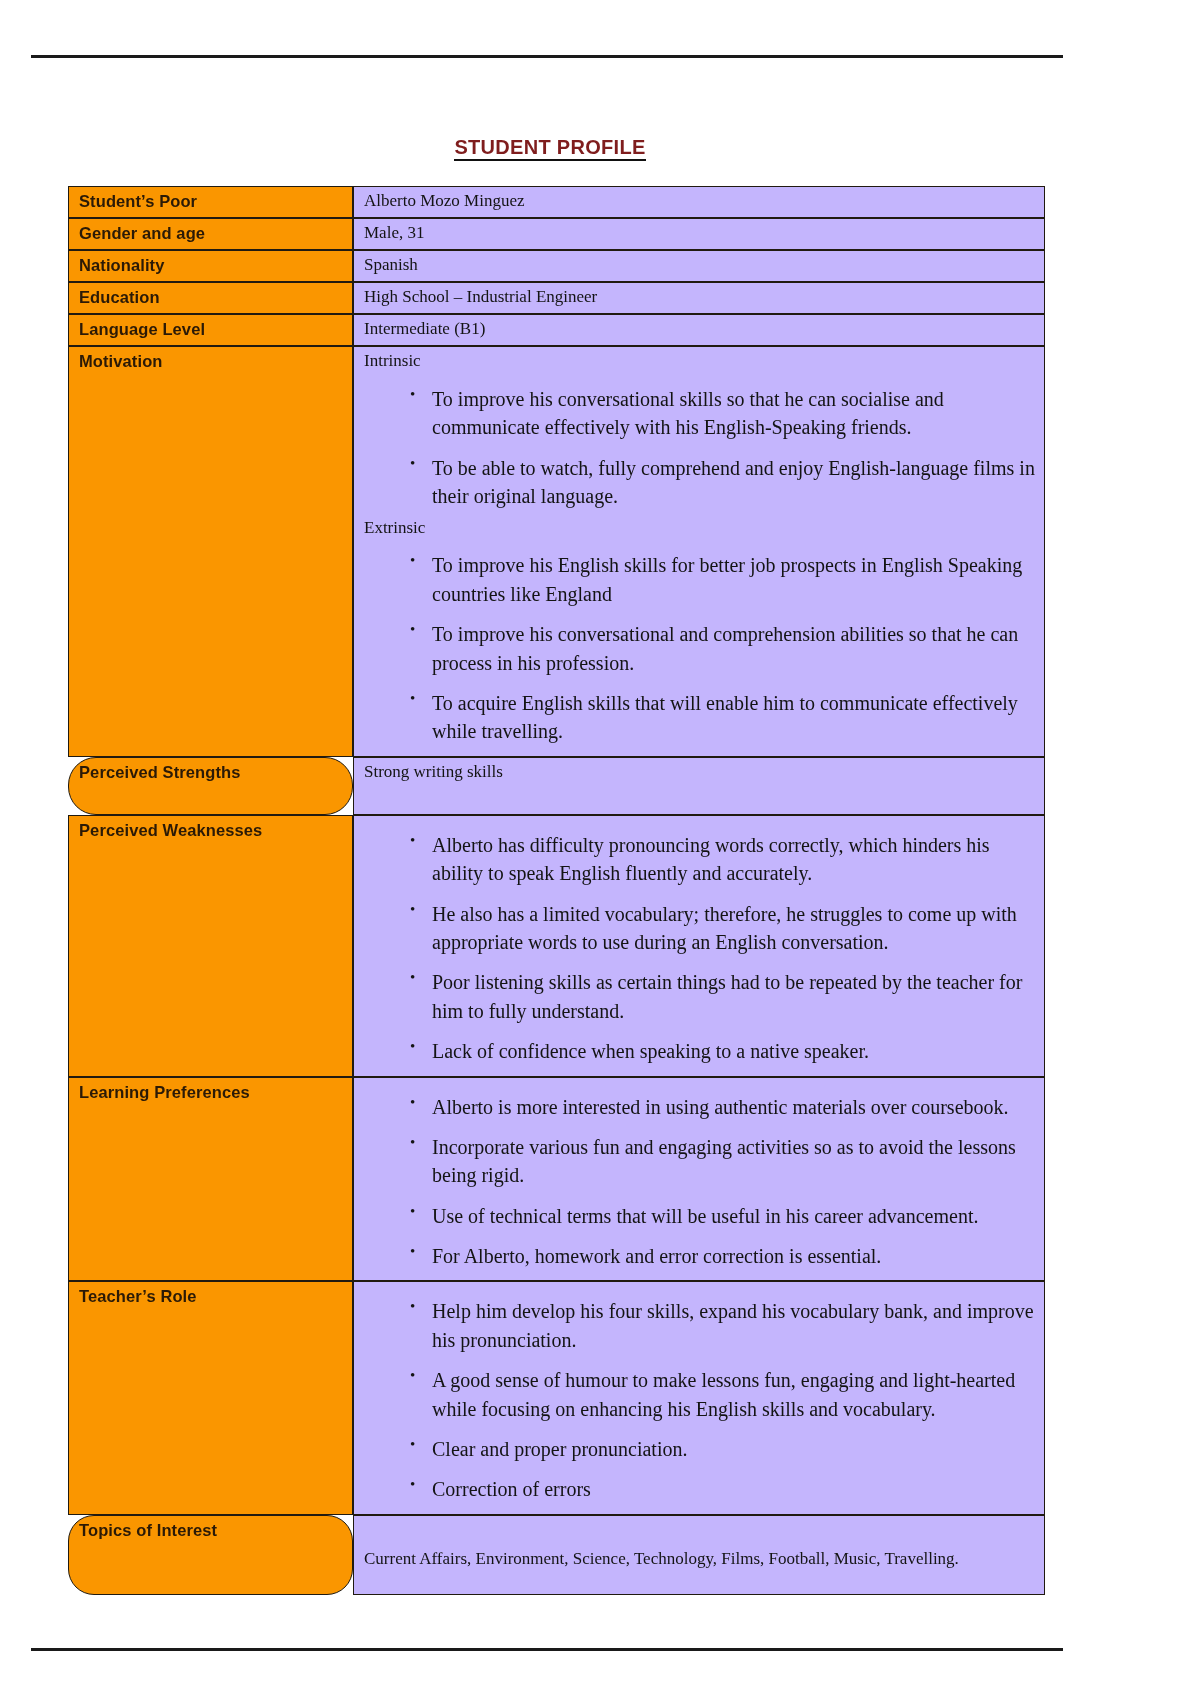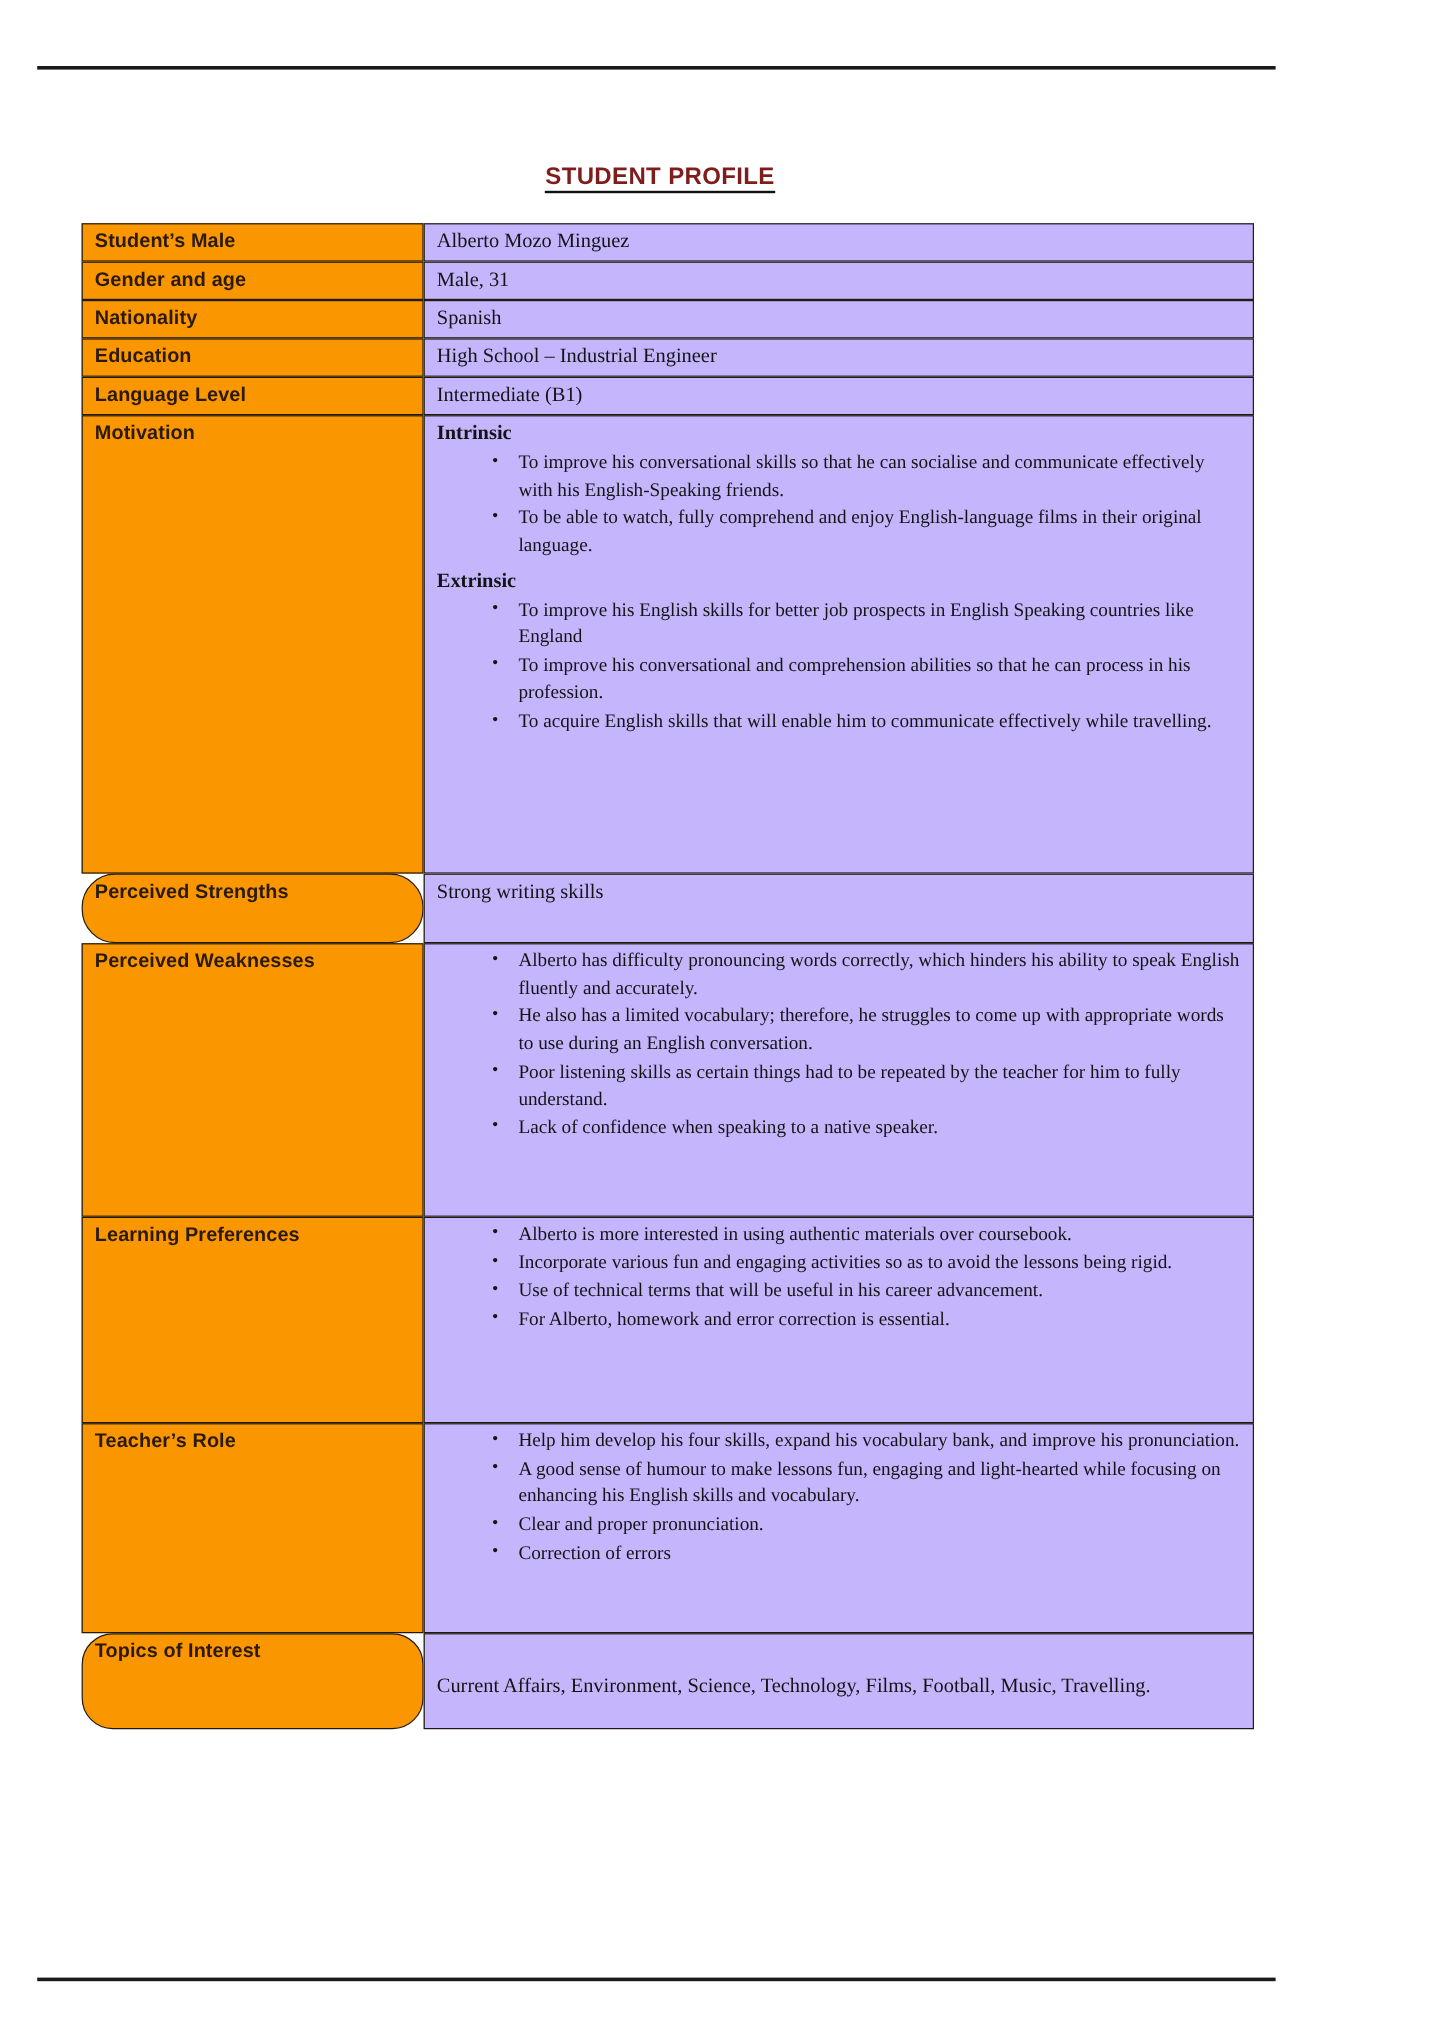--- a/index.html
+++ b/index.html
@@ -92,36 +92,37 @@
 
   
   tr.row-compact td.label-cell,
   tr.row-compact td.value-cell {
     height: 22px;
   }
 
   
   .sub-head {
     font-family: "Liberation Serif", serif;
-    font-weight: bold;
+    font-weight: normal;
     font-size: 17px;
     margin: 0 0 2px 0;
   }
 
   .bullets {
     list-style: none;
     margin: 0 0 6px 0;
     padding: 0;
   }
   .bullets li {
     position: relative;
     padding-left: 68px;
     margin-bottom: 1px;
     line-height: 1.42;
-    font-size: 16px;
+    font-size: 20px;
+    margin-top: 12px;
   }
   .bullets li::before {
     content: "\2022";
     position: absolute;
     left: 46px;
     top: -1px;
     font-size: 15px;
     line-height: 1.42;
     color: #141414;
   }
@@ -154,21 +155,21 @@
   </div>
 
   <table class="profile-table">
     <colgroup>
       <col class="c-label">
       <col class="c-value">
     </colgroup>
     <tbody>
 
       <tr class="row-compact">
-        <td class="label-cell">Student’s Male</td>
+        <td class="label-cell">Student’s Poor</td>
         <td class="value-cell">Alberto Mozo Minguez</td>
       </tr>
 
       <tr class="row-compact">
         <td class="label-cell">Gender and age</td>
         <td class="value-cell">Male, 31</td>
       </tr>
 
       <tr class="row-compact">
         <td class="label-cell">Nationality</td>

